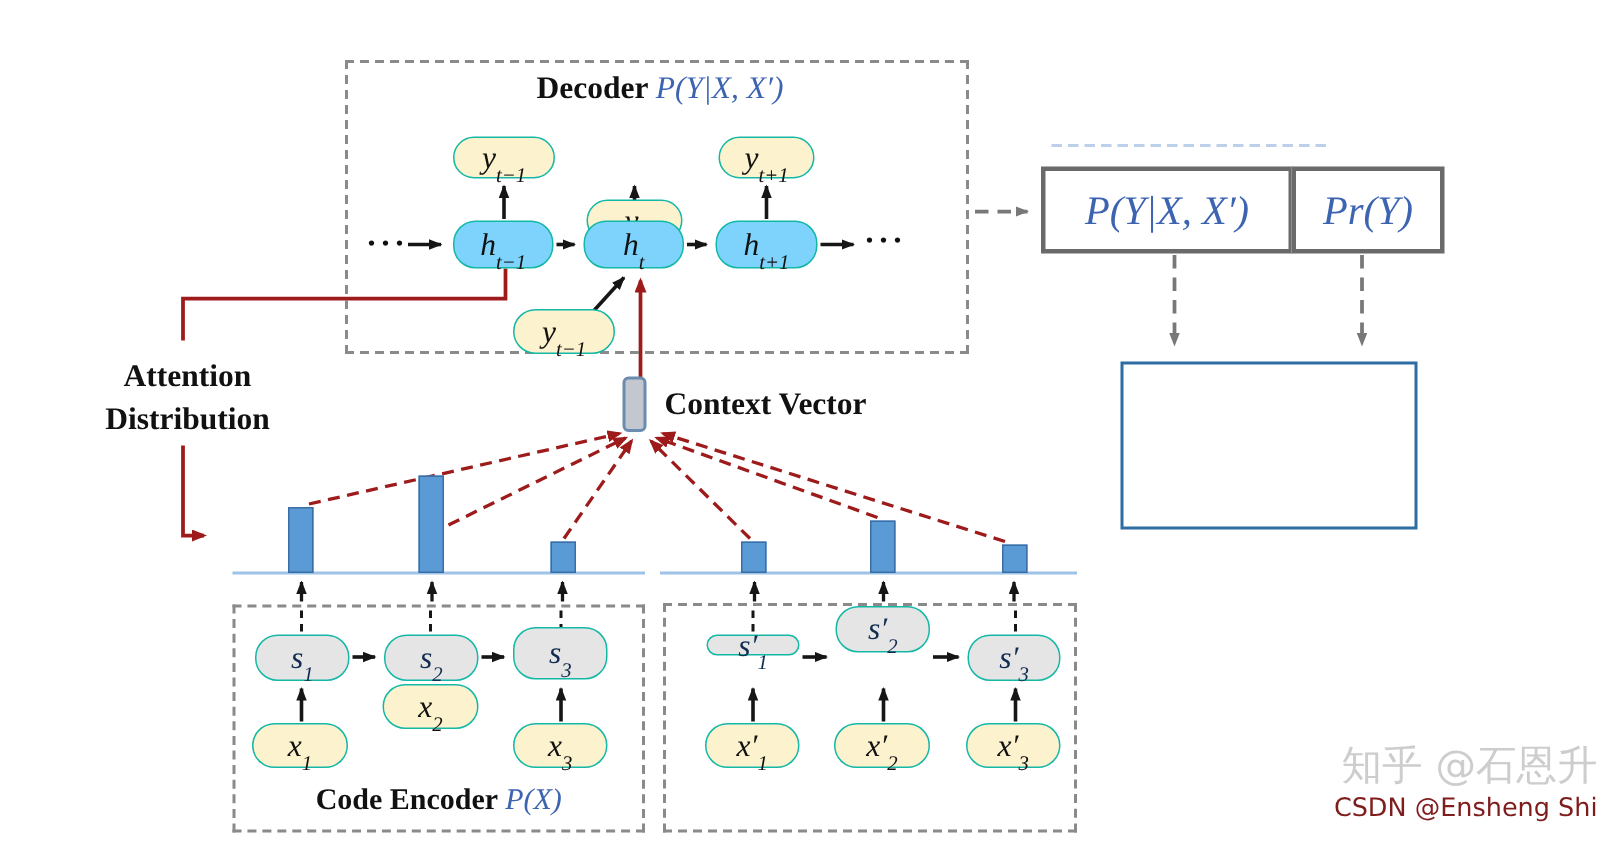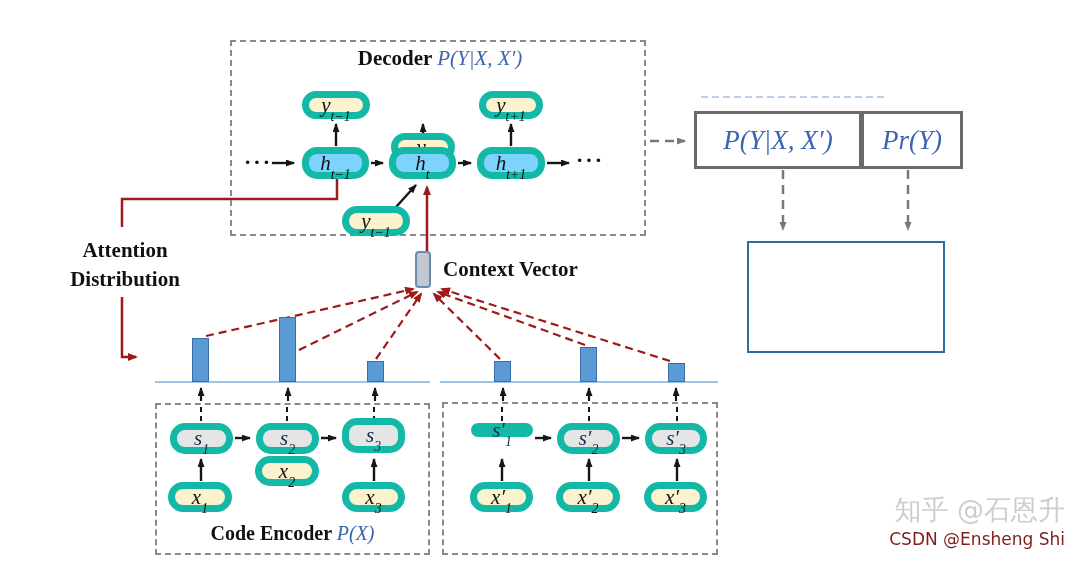--- a/index.html
+++ b/index.html
@@ -3,21 +3,21 @@
 <meta charset="utf-8">
 <style>
   html,body{margin:0;padding:0;background:#ffffff;}
   #stage{position:relative;width:1075px;height:563px;background:#ffffff;
          font-family:"Liberation Serif",serif;overflow:hidden;}
   .abs{position:absolute;box-sizing:border-box;}
   svg.layer{position:absolute;left:0;top:0;pointer-events:none;}
 
   .dashed-box{border:2px dashed #8a8a8a;background:transparent;}
   .pill{display:flex;align-items:center;justify-content:center;
-        border:7px solid #14b8a6;border-radius:15px;
+        border:1px solid #14b8a6;border-radius:15px;
         font-style:italic;font-size:21px;color:#111;}
   .pill sub{font-size:0.66em;font-style:italic;line-height:0;position:relative;top:4px;}
   .yellow{background:#fcf2cd;}
   .green{background:#7dd3fc;}
   .bluepill{background:#e5e5e5;color:#112c50;}
   .bluepill sub{color:#112c50;}
 
   .title{font-weight:bold;font-size:21px;color:#111;text-align:center;white-space:nowrap;}
   .math-blue{color:#3c64b1;font-style:italic;font-weight:normal;}
   .ellipsis{font-weight:bold;font-size:22px;letter-spacing:2px;color:#111;text-align:center;}
@@ -211,21 +211,21 @@
     </div>
   <div class="abs title" style="left:160px;top:522px;width:265px;height:28px;font-size:20px;">
     <span>Code Encoder</span>
     <span class="math-blue">P(X)</span>
   </div>
 
   <div class="abs dashed-box" style="left:442px;top:402px;width:276px;height:153px;"></div>
   <div class="abs pill bluepill" style="left:471px;top:423px;width:62px;height:14px;">
     <span><span>s′</span><sub>1</sub></span>
     </div>
-  <div class="abs pill bluepill" style="left:557px;top:423px;width:63px;height:31px;">
+  <div class="abs pill bluepill" style="left:557px;top:404px;width:63px;height:31px;">
     <span><span>s′</span><sub>2</sub></span>
     </div>
   <div class="abs pill bluepill" style="left:645px;top:423px;width:62px;height:31px;">
     <span><span>s′</span><sub>3</sub></span>
     </div>
   <div class="abs pill yellow" style="left:470px;top:482px;width:63px;height:30px;">
     <span><span>x′</span><sub>1</sub></span>
     </div>
   <div class="abs pill yellow" style="left:556px;top:482px;width:64px;height:30px;">
     <span><span>x′</span><sub>2</sub></span>

